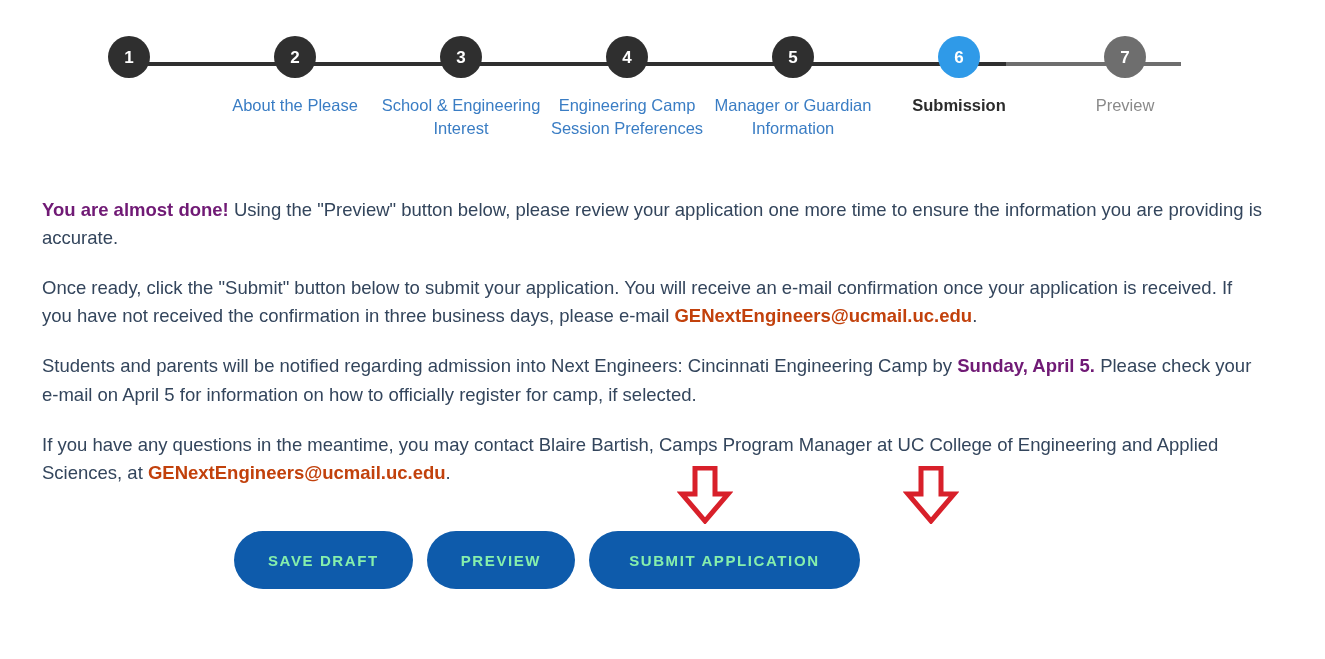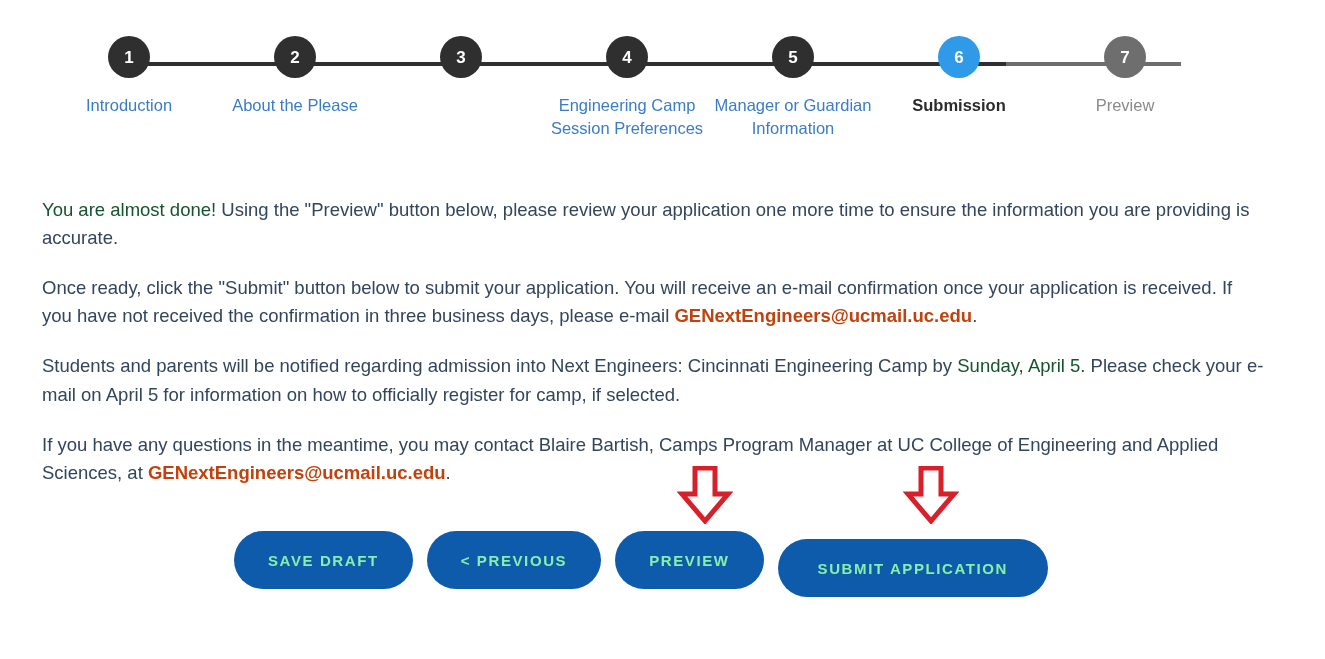--- a/index.html
+++ b/index.html
@@ -95,21 +95,21 @@
     top: 196px;
     width: 1222px;
   }
   .para {
     font-size: 18.5px;
     line-height: 1.52;
     color: #33455c;
     margin: 0 0 22px 0;
   }
   .para:last-of-type { margin-bottom: 16px; }
-  .para b { color: #14532d; font-weight: 400; }
+  .para b { color: #701a75; font-weight: 700; }
   .mail {
     color: #c2410c;
     font-weight: 700;
     text-decoration: none;
   }
 
   
   .button-row {
     position: absolute;
     left: 234px;
@@ -129,21 +129,21 @@
     font-weight: 700;
     letter-spacing: 1.6px;
     text-transform: uppercase;
     padding: 0 34px;
     cursor: pointer;
     white-space: nowrap;
     display: flex;
     align-items: center;
     justify-content: center;
   }
-  .btn.wide { padding: 0 40px; margin-top: 8px; }
+  .btn.wide { padding: 0 40px; }
 
   
   .arrow {
     position: absolute;
     width: 56px;
     height: 58px;
     pointer-events: none;
   }
   .arrow.a1 { left: 677px; top: 466px; }
   .arrow.a2 { left: 903px; top: 466px; }
@@ -159,30 +159,30 @@
     <div class="seg"></div>
     <div class="seg"></div>
     <div class="seg"></div>
     <div class="seg pending"></div>
   </div>
 
   <div class="steps">
 
     <div class="step">
       <div class="bubble">1</div>
-      <div class="step-label">Introduction</div>
     </div>
 
     <div class="step">
       <div class="bubble">2</div>
       <div class="step-label">About the Please</div>
     </div>
 
     <div class="step">
       <div class="bubble">3</div>
+      <div class="step-label">School &amp; Engineering Interest</div>
     </div>
 
     <div class="step">
       <div class="bubble">4</div>
       <div class="step-label">Engineering Camp Session Preferences</div>
     </div>
 
     <div class="step">
       <div class="bubble">5</div>
       <div class="step-label">Manager or Guardian Information</div>
@@ -216,16 +216,15 @@
 <svg class="arrow a1" viewBox="0 0 56 58">
   <polygon points="18,2 38,2 38,28 51,28 28,55 5,28 18,28" fill="#ffffff" stroke="#d8202a" stroke-width="5" stroke-linejoin="miter"></polygon>
 </svg>
 
 <svg class="arrow a2" viewBox="0 0 56 58">
   <polygon points="18,2 38,2 38,28 51,28 28,55 5,28 18,28" fill="#ffffff" stroke="#d8202a" stroke-width="5" stroke-linejoin="miter"></polygon>
 </svg>
 
 <div class="button-row">
   <button class="btn">SAVE DRAFT</button>
-  <button class="btn">&lt; PREVIOUS</button>
   <button class="btn">PREVIEW</button>
   <button class="btn wide">SUBMIT APPLICATION</button>
 </div>
 
 </body></html>

